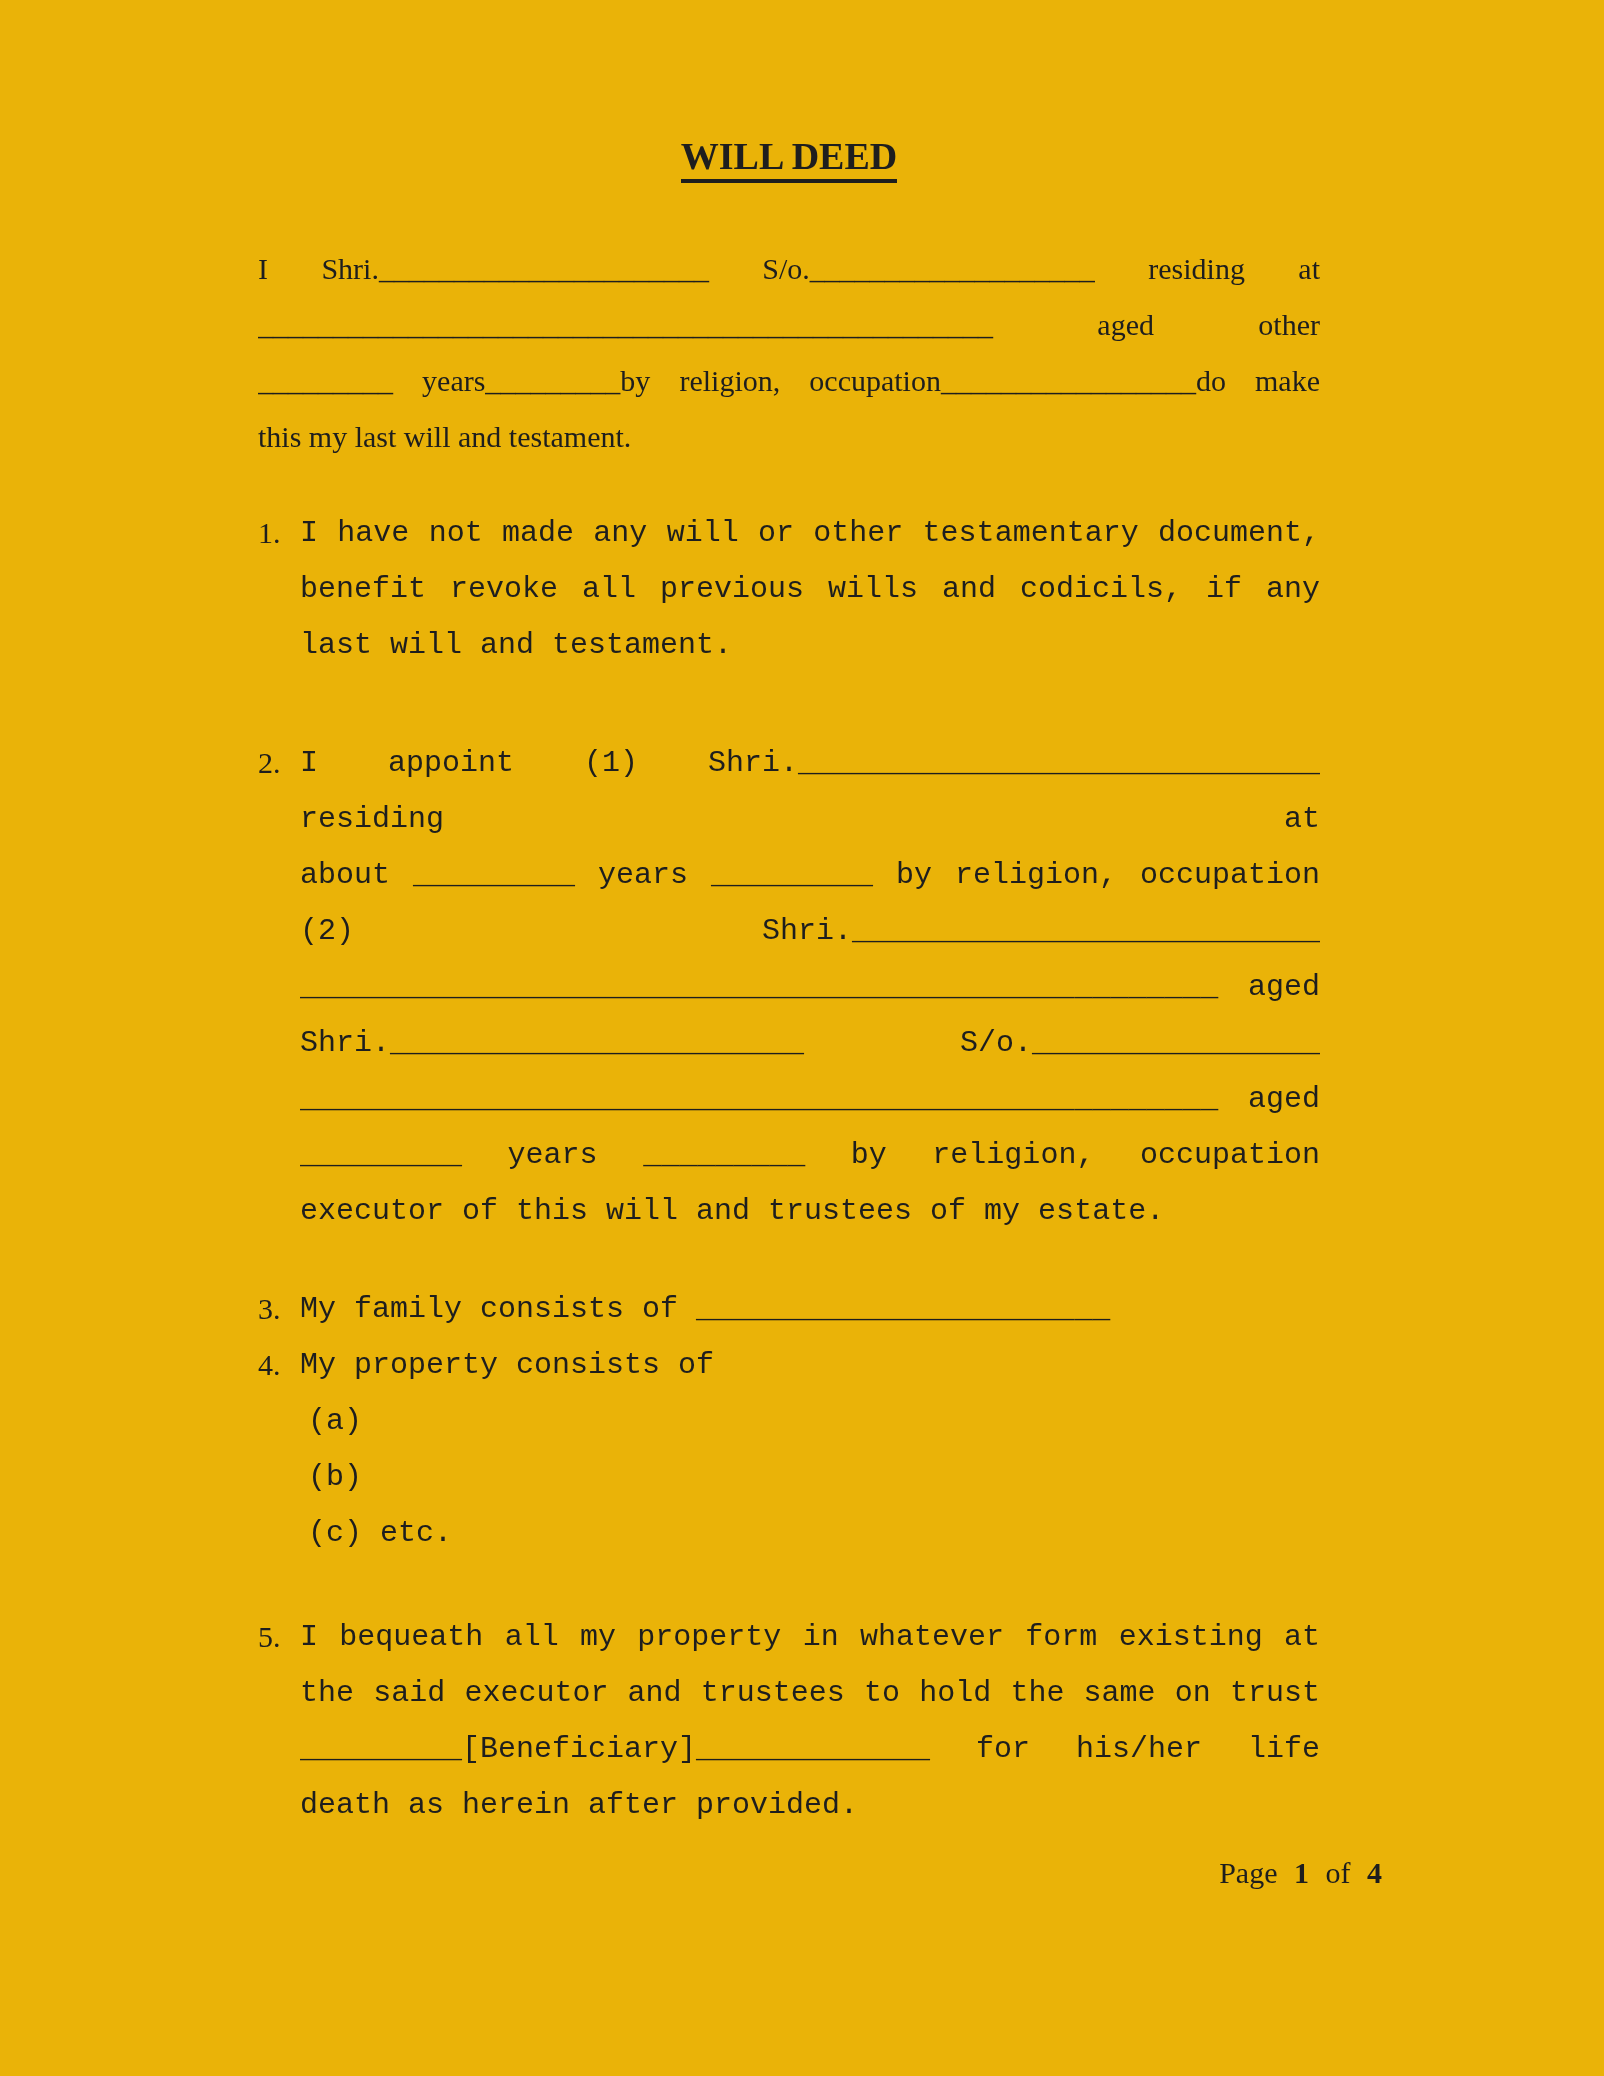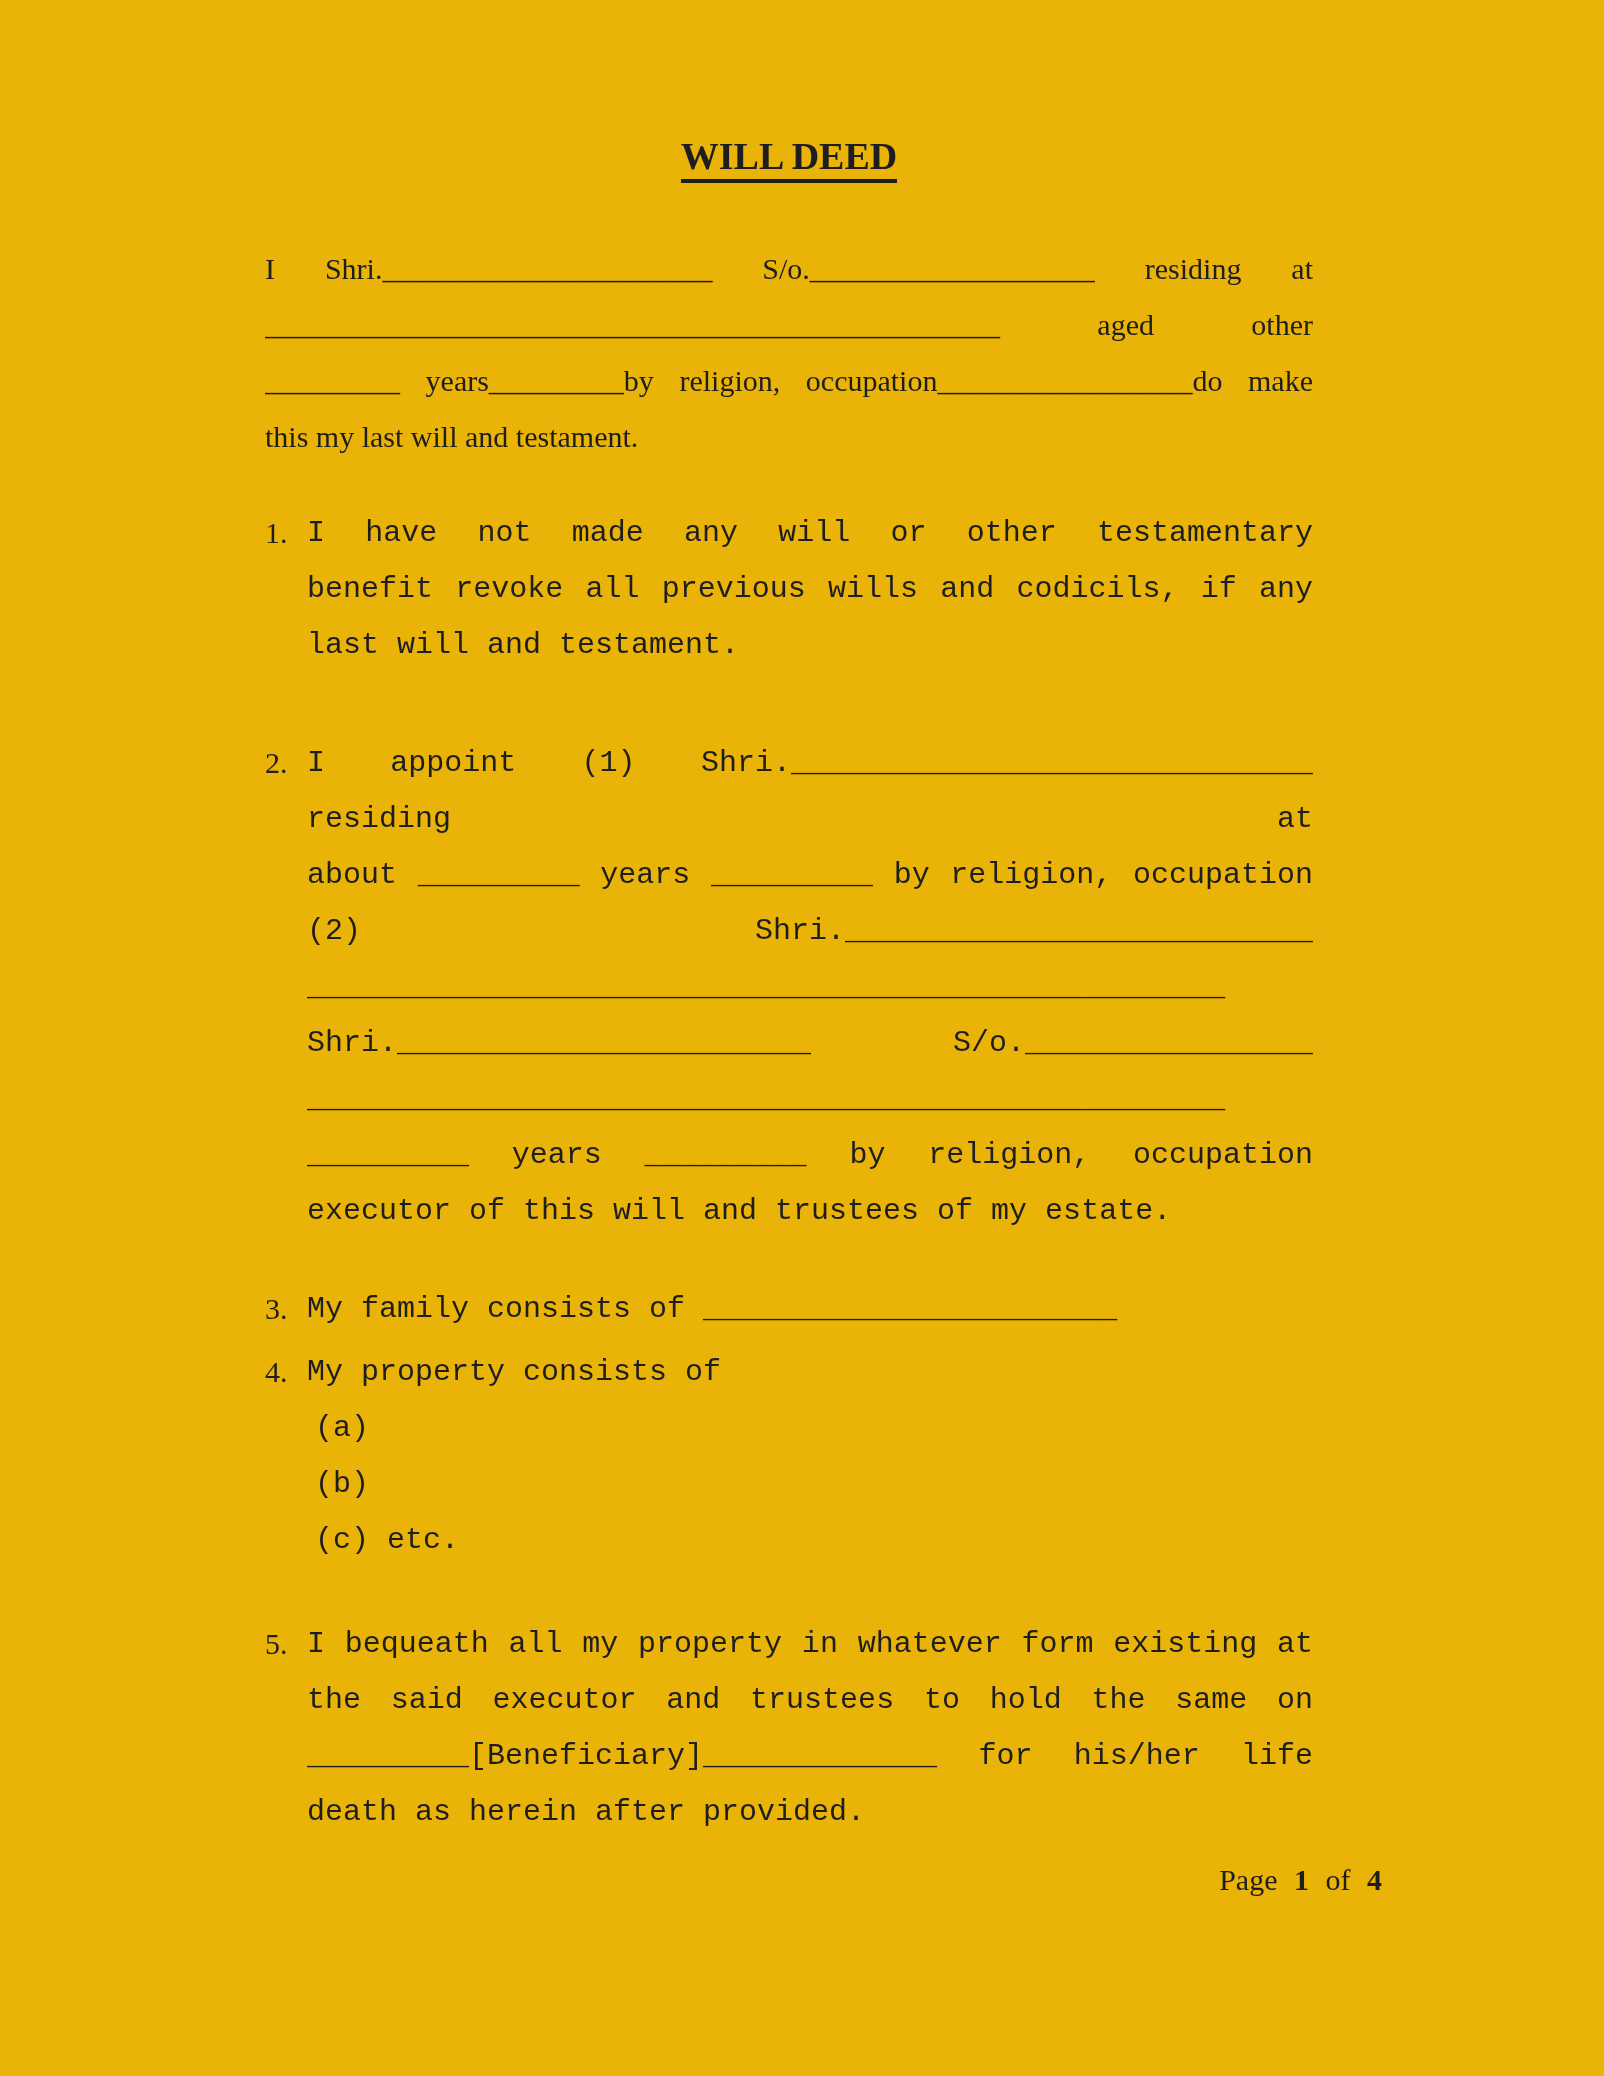--- a/index.html
+++ b/index.html
@@ -24,21 +24,21 @@
     line-height: 56px;
     margin-bottom: 54px;
     white-space: nowrap;
   }
   .doc-title {
     font-weight: bold;
     font-size: 38px;
     border-bottom: 4px solid #1e1e1e;
     padding-bottom: 2px;
   }
-  .sec { margin: 7px; }
+  .sec { margin: 0; }
   .line {
     line-height: 56px;
     height: 56px;
     overflow: hidden;
   }
   .j {
     text-align: justify;
     text-align-last: justify;
     text-justify: inter-word;
   }

